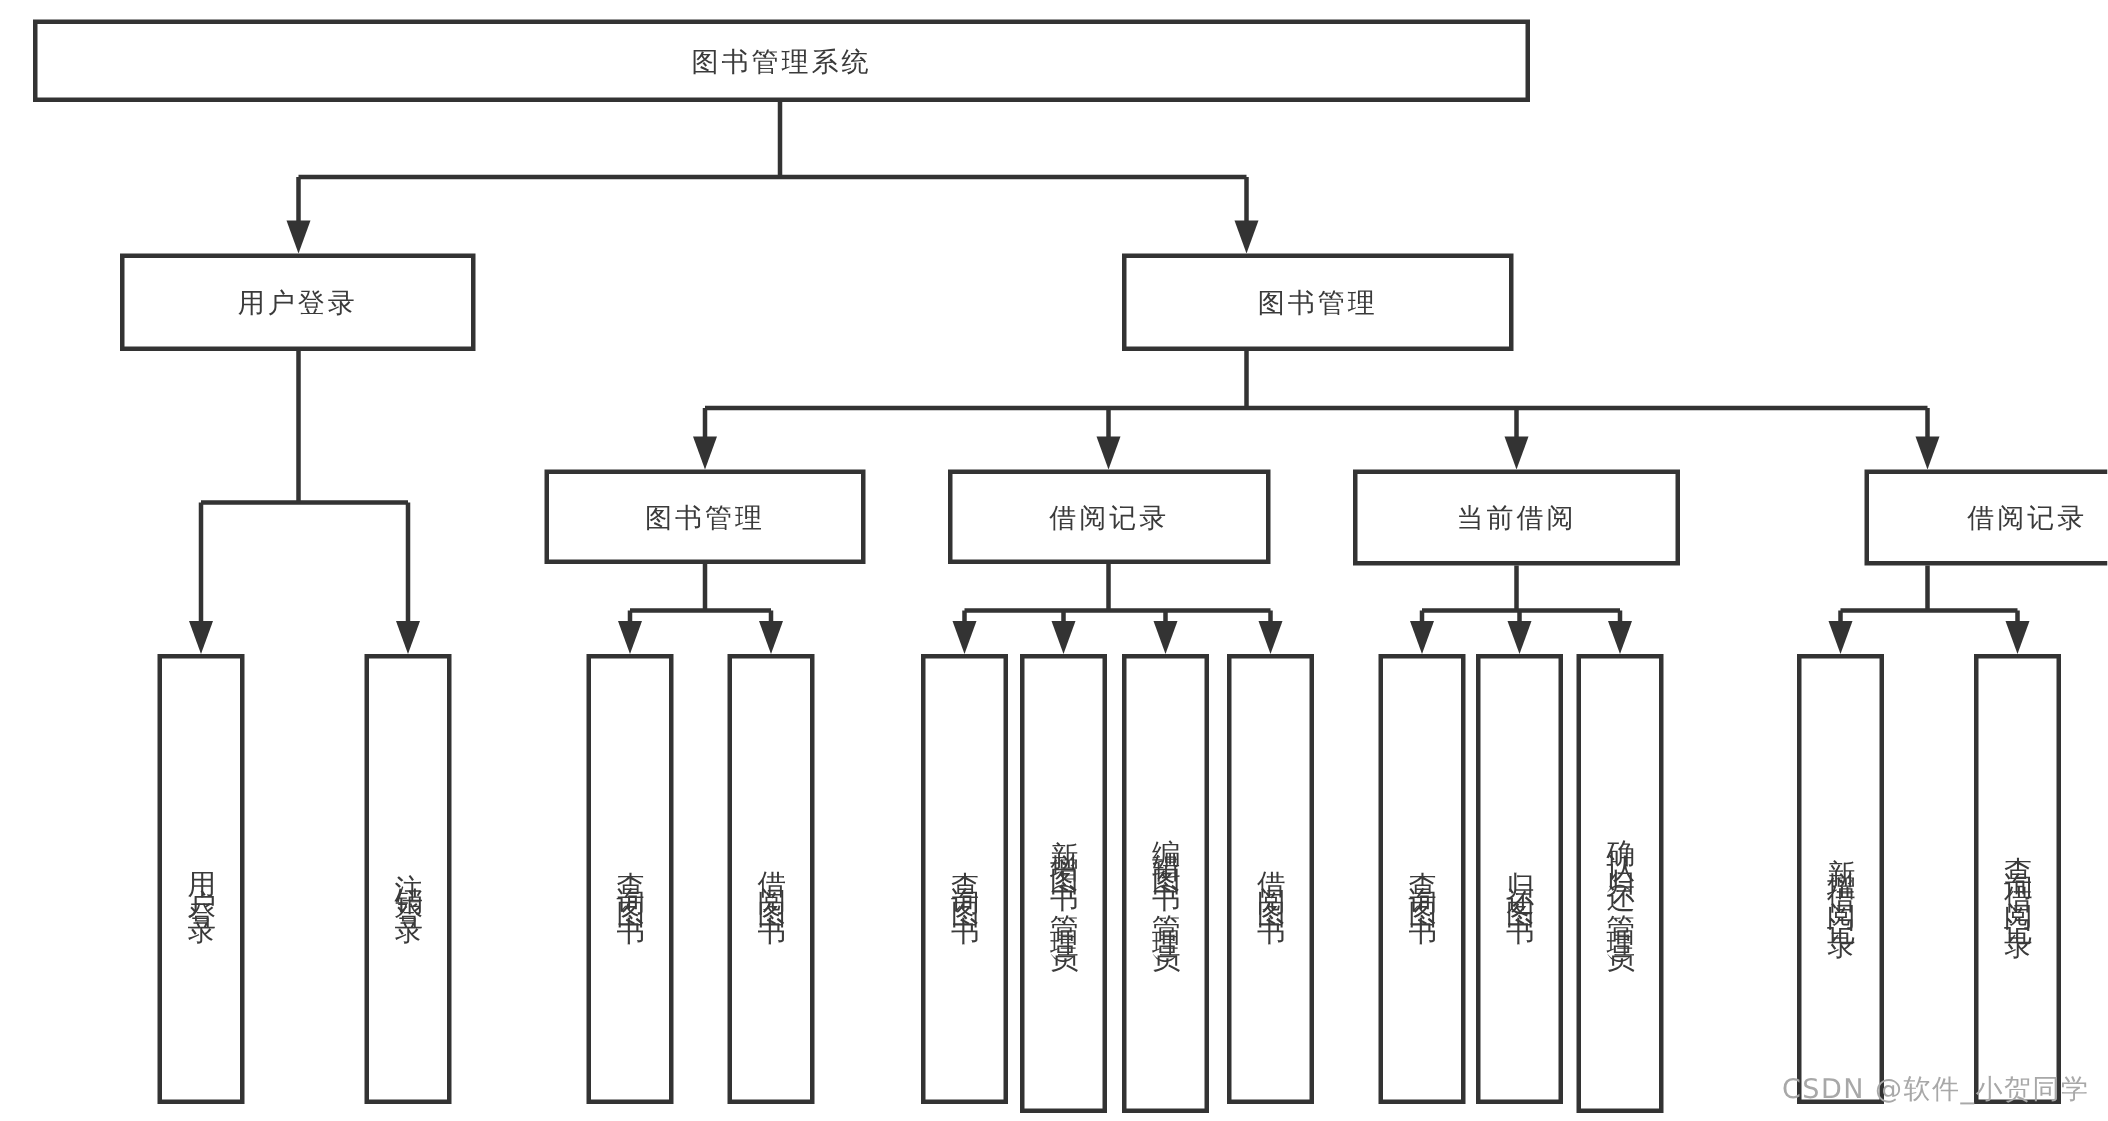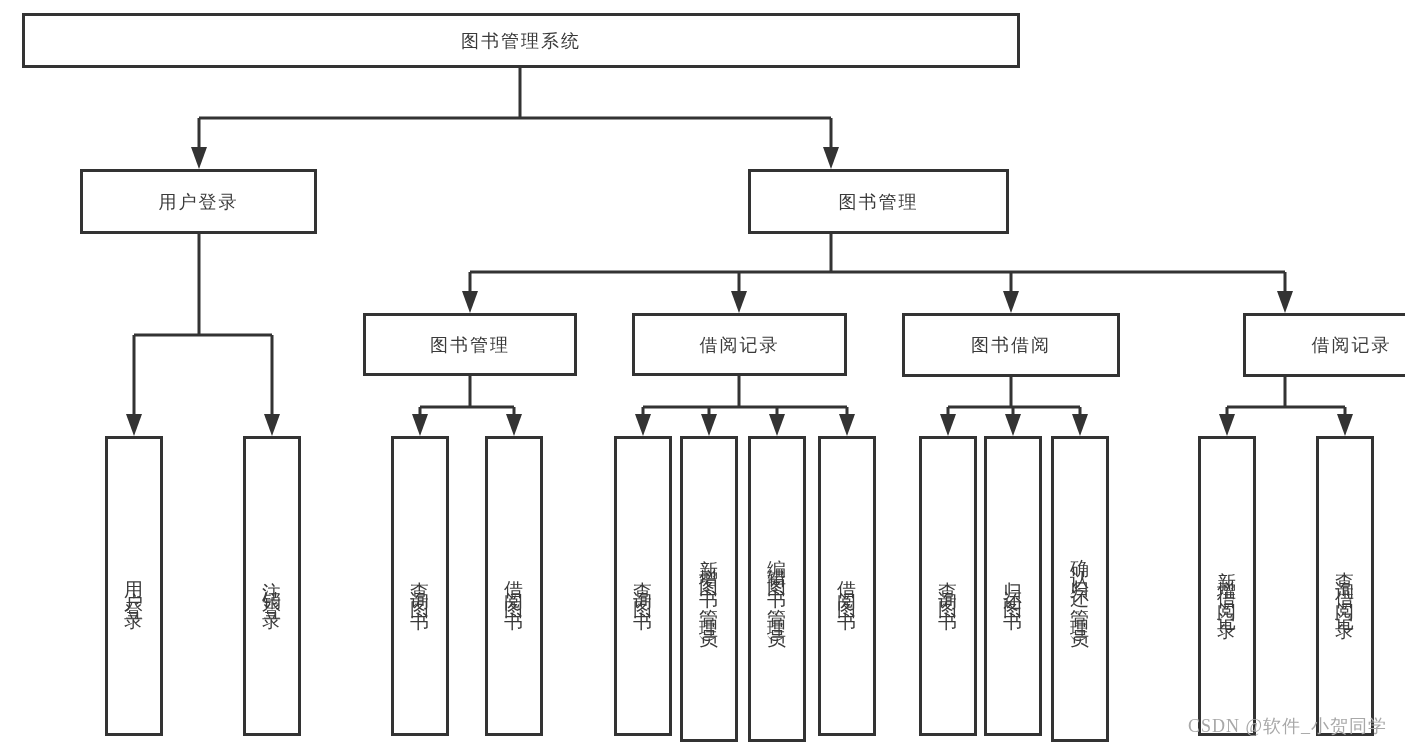--- a/index.html
+++ b/index.html
@@ -44,21 +44,20 @@
   }
   .watermark {
     position: absolute;
     left: 1188px;
     top: 714px;
     font-size: 18px;
     letter-spacing: 1px;
     color: var(--watermark);
     white-space: nowrap;
     z-index: 5;
-    font-family: Liberation Serif, serif;
   }
 </style>
 </head>
 <body>
 
 <div class="canvas">
 
   <svg class="connectors" width="1405" height="747" viewBox="0 0 1405 747">
 
     <path class="cline" d="M520 68 V118 M199 118 H831 M199 118 V151 M831 118 V151"></path>
@@ -106,21 +105,21 @@
     <span>图书管理</span>
   </div>
 
   <div class="node h" style="left:363px;top:313px;width:214px;height:63px">
     <span>图书管理</span>
   </div>
   <div class="node h" style="left:632px;top:313px;width:215px;height:63px">
     <span>借阅记录</span>
   </div>
   <div class="node h" style="left:902px;top:313px;width:218px;height:64px">
-    <span>图书借阅</span>
+    <span>当前借阅</span>
   </div>
   <div class="node h" style="left:1243px;top:313px;width:217px;height:64px">
     <span>借阅记录</span>
   </div>
 
   <div class="node v" style="left:105px;top:436px;width:58px;height:300px">
     <span>用户登录</span>
   </div>
   <div class="node v" style="left:243px;top:436px;width:58px;height:300px">
     <span>注销登录</span>

